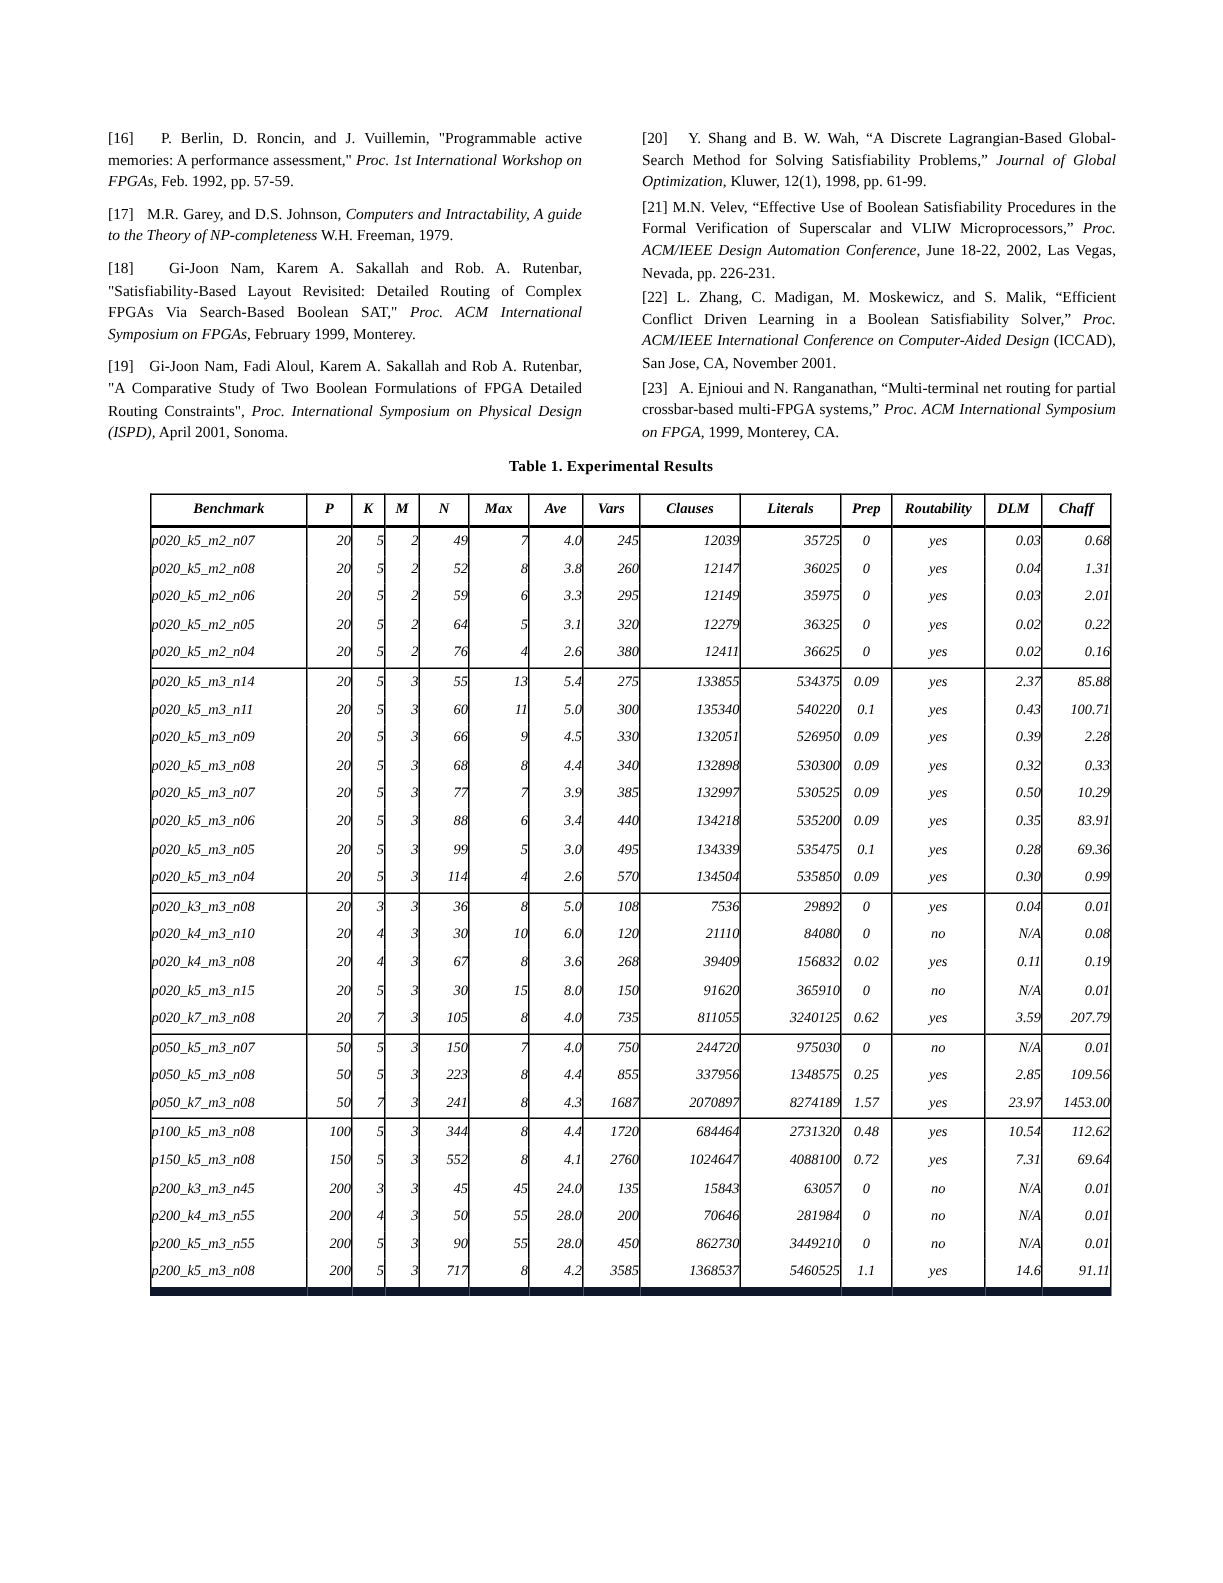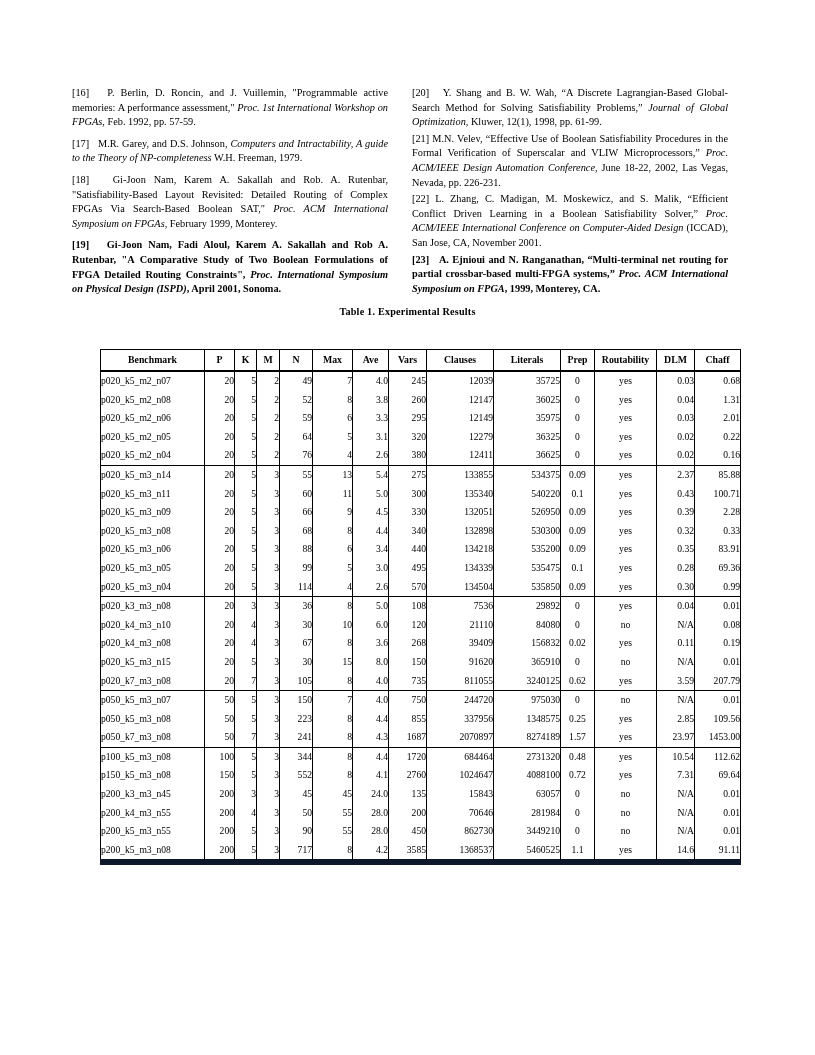--- a/index.html
+++ b/index.html
@@ -22,54 +22,55 @@
     height: 1055px;
   }
 
   
   .refs {
     position: absolute;
     left: 72px;
     top: 86px;
     width: 672px;
     display: flex;
-    gap: 24px;
+    gap: 40px;
   }
   .refcol {
     width: 316px;
   }
   .ref {
     font-size: 10.3px;
     line-height: 1.42;
     text-align: justify;
     margin-bottom: 7px;
     text-justify: inter-word;
   }
-  .ref:last-child { margin-bottom: 0; font-weight: bold; }
+  .ref:last-child { margin-bottom: 0; }
   .ref i { font-style: italic; }
   .refcol.right .ref { margin-bottom: 2px; }
 
   
   .caption {
     position: absolute;
     left: 0;
     top: 306px;
     width: 815px;
     text-align: center;
     font-size: 10.2px;
     font-weight: bold;
     letter-spacing: 0.2px;
   }
 
   
   .tablewrap {
     position: absolute;
     left: 100px;
-    top: 349px;
+    top: 329px;
     width: 600px;
+    font-style: italic;
   }
   table.results {
     border-collapse: collapse;
     width: 600px;
     font-size: 9.6px;
     table-layout: fixed;
   }
   table.results th,
   table.results td {
     border-left: 1px solid #000;
@@ -313,20 +314,36 @@
             <td class="num">4.4</td>
             <td class="num">340</td>
             <td class="num">132898</td>
             <td class="num">530300</td>
             <td class="ctr">0.09</td>
             <td class="ctr">yes</td>
             <td class="num">0.32</td>
             <td class="num">0.33</td>
           </tr>
           <tr>
+            <td class="bench">p020_k5_m3_n07</td>
+            <td class="num">20</td>
+            <td class="num">5</td>
+            <td class="num">3</td>
+            <td class="num">77</td>
+            <td class="num">7</td>
+            <td class="num">3.9</td>
+            <td class="num">385</td>
+            <td class="num">132997</td>
+            <td class="num">530525</td>
+            <td class="ctr">0.09</td>
+            <td class="ctr">yes</td>
+            <td class="num">0.50</td>
+            <td class="num">10.29</td>
+          </tr>
+          <tr>
             <td class="bench">p020_k5_m3_n06</td>
             <td class="num">20</td>
             <td class="num">5</td>
             <td class="num">3</td>
             <td class="num">88</td>
             <td class="num">6</td>
             <td class="num">3.4</td>
             <td class="num">440</td>
             <td class="num">134218</td>
             <td class="num">535200</td>

